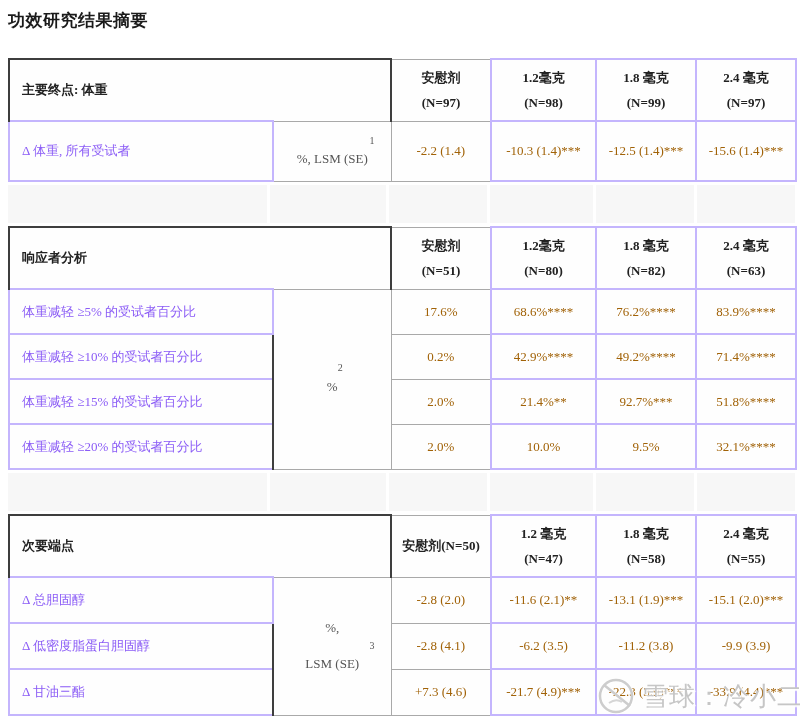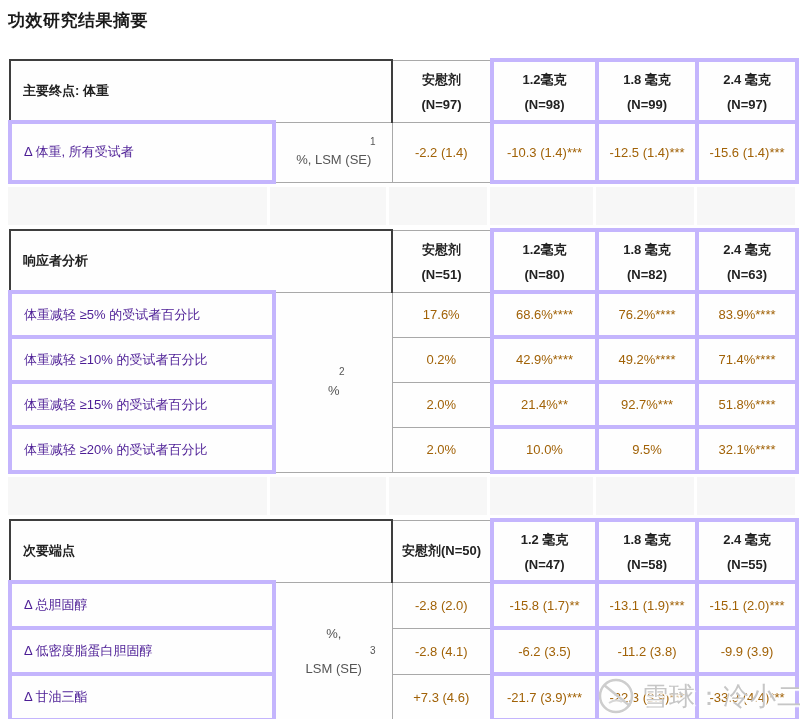--- a/index.html
+++ b/index.html
@@ -1,40 +1,40 @@
 <!DOCTYPE html>
 <html><head>
 <meta charset="utf-8">
 <style>
   * { box-sizing: border-box; }
   html,body { margin:0; padding:0; background:#ffffff; }
   .page {
     position:relative; width:800px; height:719px; overflow:hidden;
     background:#ffffff;
-    font-family:Liberation Sans, sans-serif;
+    font-family:Liberation Serif, serif;
   }
   .content { padding:9px 5px 0 8px; }
   .page-title {
     font-size:17px; font-weight:bold; color:#1b1b1b;
     margin:0 0 26px 0; letter-spacing:0.5px;
   }
   table.sum {
     border-collapse:collapse; width:787px; table-layout:fixed;
     background:#fff;
     padding-left:28px;
   }
   td {
     border:1px solid #a9a9a9; background:#fefefe;
     font-size:13px; color:#a16207;
     text-align:center; vertical-align:middle; padding:4px 6px;
     overflow:hidden;
   }
-  td.dark { border:4px solid #c4b5fd; }
+  td.dark { border:2px solid #c4b5fd; }
   td.sec  { border:2px solid #3e3e3e; border-bottom:1px solid #a9a9a9; }
-  td.lbl  { text-align:left; padding-left:12px; color:#4c1d95; }
+  td.lbl  { text-align:left; padding-left:12px; color:#8b5cf6; }
   td.hd   { font-weight:bold; color:#222222; }
   td.unit { border:1px solid #a9a9a9; border-left:2px solid #3e3e3e; color:#555; padding:2px 0; }
   .hl1 { margin-bottom:8px; }
   .hl2 { }
   tr.hdr { height:62px; }
   table.t1 tr.data { height:60px; }
   table.t2 tr.data { height:45px; }
   table.t3 tr.data { height:46px; }
   .sup   { font-size:10px; line-height:1; color:#555; text-align:right; padding-right:16px; margin-bottom:5px; }
   .sup-c { font-size:10px; line-height:1; color:#555; text-align:center; padding-left:16px; margin-bottom:6px; }
@@ -220,35 +220,35 @@
         </td>
       </tr>
       <tr class="data">
         <td class="lbl dark">Δ 总胆固醇</td>
         <td class="unit" rowspan="3">
           <div class="upre">%,</div>
           <div class="sup">3</div>
           <div>LSM (SE)</div>
         </td>
         <td>-2.8 (2.0)</td>
-        <td class="dark">-15.8 (1.7)**</td>
+        <td class="dark">-11.6 (2.1)**</td>
         <td class="dark">-13.1 (1.9)***</td>
         <td class="dark">-15.1 (2.0)***</td>
       </tr>
       <tr class="data">
         <td class="lbl dark">Δ 低密度脂蛋白胆固醇</td>
         <td>-2.8 (4.1)</td>
         <td class="dark">-6.2 (3.5)</td>
         <td class="dark">-11.2 (3.8)</td>
         <td class="dark">-9.9 (3.9)</td>
       </tr>
       <tr class="data">
         <td class="lbl dark">Δ 甘油三酯</td>
         <td>+7.3 (4.6)</td>
-        <td class="dark">-21.7 (3.9)***</td>
+        <td class="dark">-21.7 (4.9)***</td>
         <td class="dark">-22.3 (3.9)***</td>
         <td class="dark">-33.9 (4.4)***</td>
       </tr>
     </tbody>
       </table>
 
   </div>
 
   <div class="watermark">
     <span>

